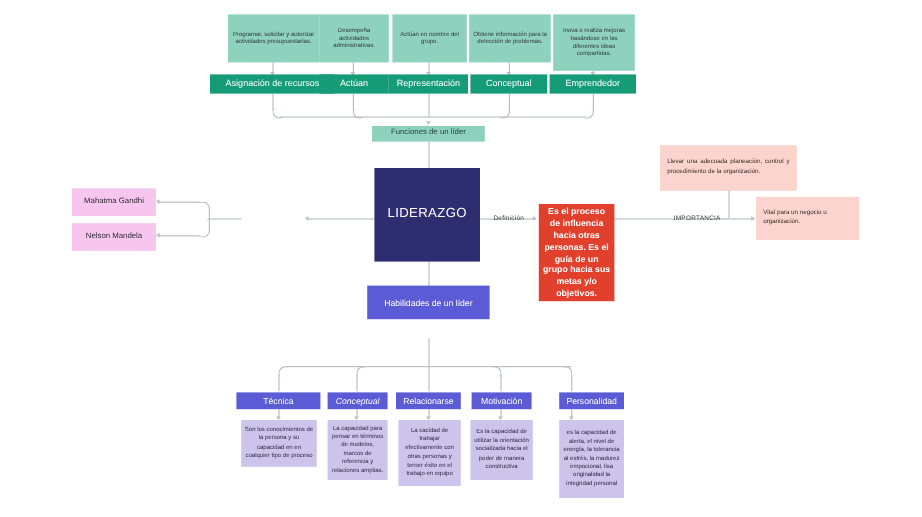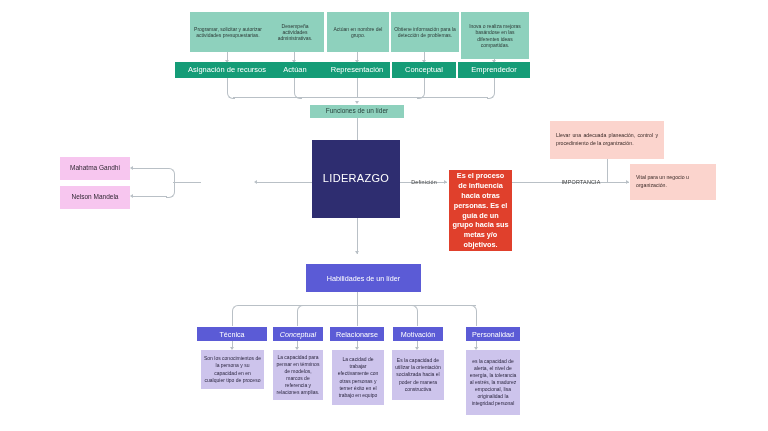--- a/index.html
+++ b/index.html
@@ -176,21 +176,21 @@
   <div class="node t-pink-light" style="left:60px;top:157px;width:70px;height:23px;">
     <span>Mahatma Gandhi</span>
   </div>
   <div class="node t-pink-light" style="left:60px;top:186px;width:70px;height:23px;">
     <span>Nelson Mandela</span>
   </div>
 
   <div class="ln lnv" style="left:357px;top:218px;height:36px;"></div>
   <div class="arrow down" style="left:355px;top:251px;"></div>
 
-  <div class="node t-purple-dark" style="left:306px;top:264px;width:115px;height:28px;justify-content:flex-end;">
+  <div class="node t-purple-dark" style="left:306px;top:238px;width:102px;height:28px;justify-content:flex-end;">
     <span>Habilidades de un líder</span>
   </div>
 
   <div class="ln lnv" style="left:357px;top:282px;height:23px;"></div>
   <div class="ln lnh" style="left:238px;top:305px;width:238px;"></div>
 
   <div class="elbow" style="left:232px;top:305px;width:7px;height:8px;border-left-width:1px;border-top-width:1px;border-top-left-radius:6px;"></div>
   <div class="elbow" style="left:297px;top:305px;width:7px;height:8px;border-left-width:1px;border-top-width:1px;border-top-left-radius:6px;"></div>
 
   <div class="elbow" style="left:410px;top:305px;width:7px;height:8px;border-right-width:1px;border-top-width:1px;border-top-right-radius:6px;"></div>

